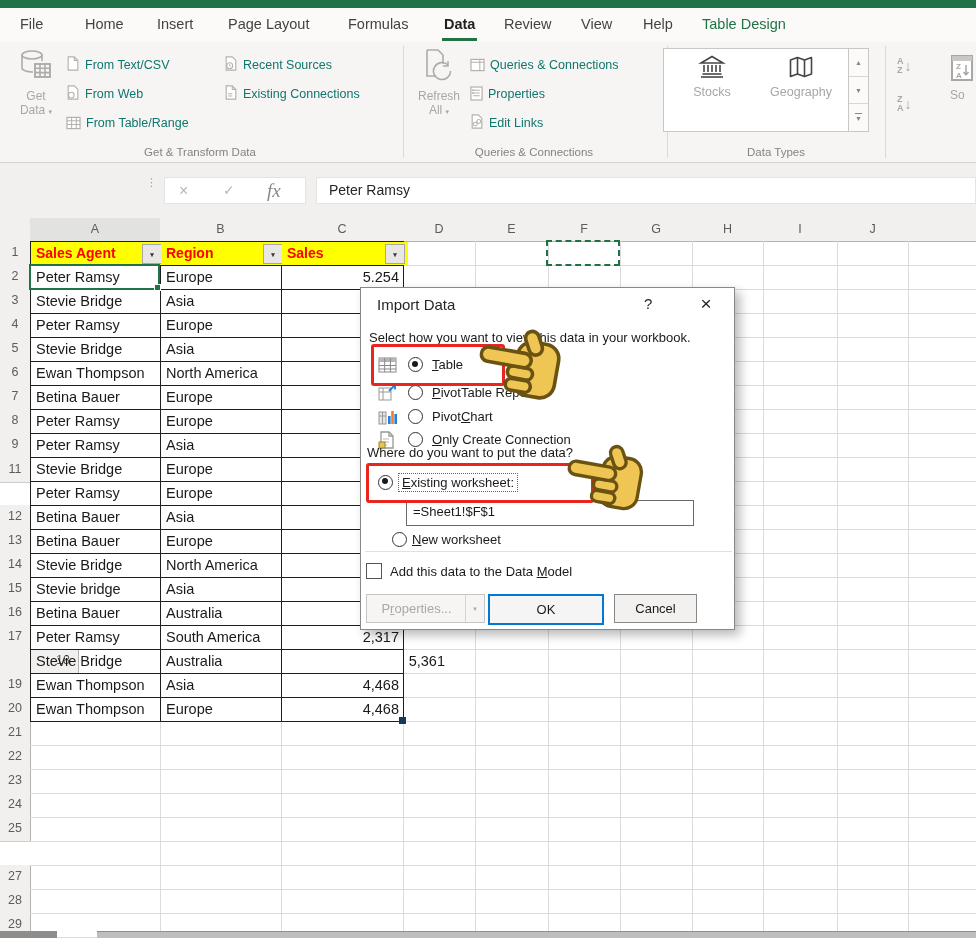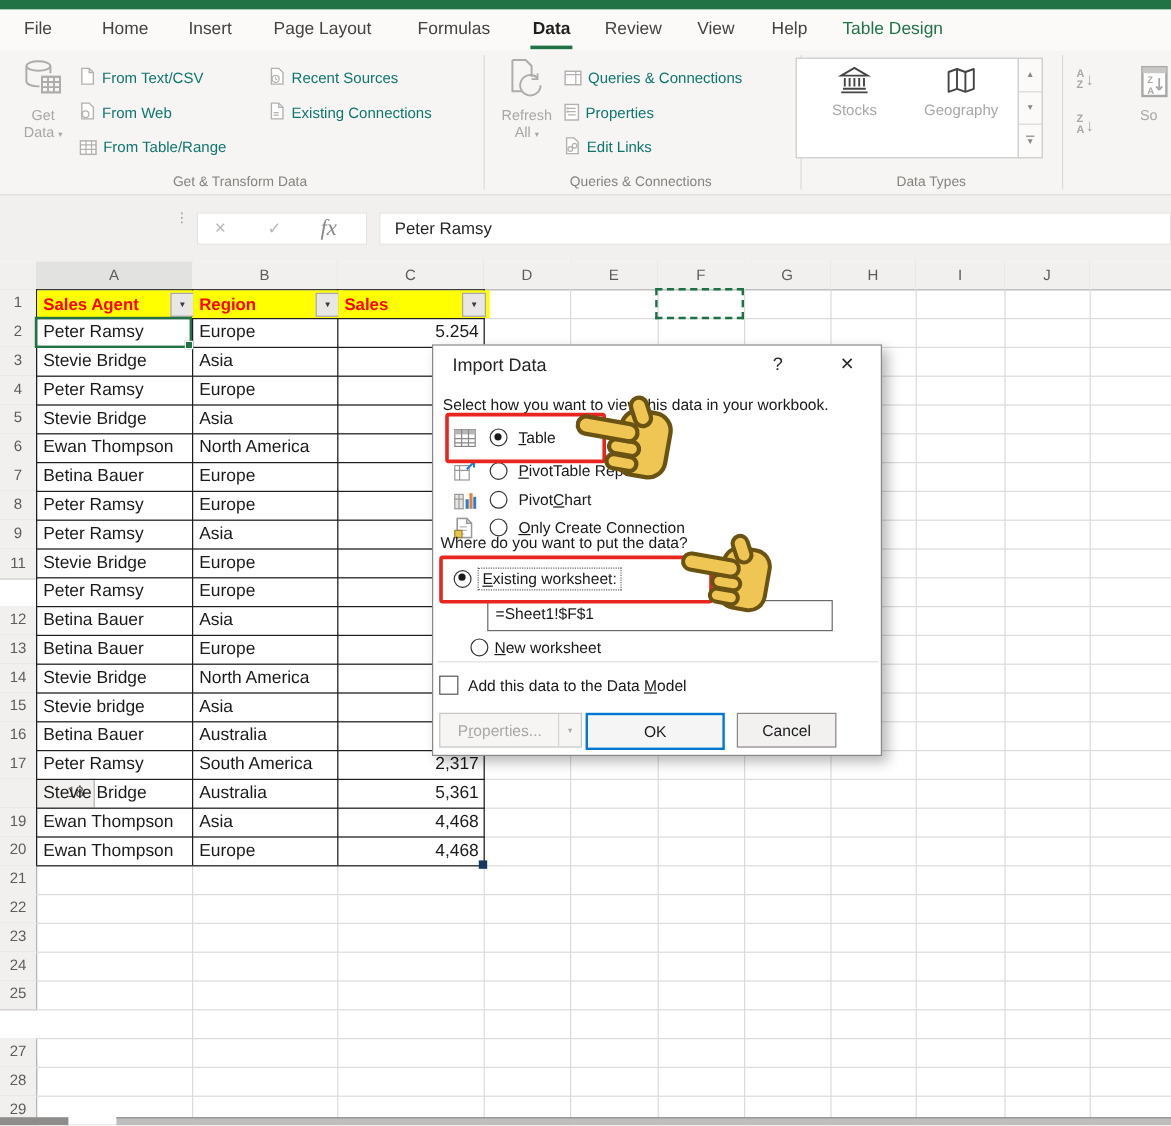--- a/index.html
+++ b/index.html
@@ -423,21 +423,21 @@
       <div class="cell" style="left: 162px; top: 553px; width: 117px; padding-left: 4px;">North America</div>
       <div class="cell" style="left: 32px; top: 577px; width: 126px; padding-left: 4px;">Stevie bridge</div>
       <div class="cell" style="left: 162px; top: 577px; width: 117px; padding-left: 4px;">Asia</div>
       <div class="cell" style="left: 32px; top: 601px; width: 126px; padding-left: 4px;">Betina Bauer</div>
       <div class="cell" style="left: 162px; top: 601px; width: 117px; padding-left: 4px;">Australia</div>
       <div class="cell" style="left: 32px; top: 625px; width: 126px; padding-left: 4px;">Peter Ramsy</div>
       <div class="cell" style="left: 162px; top: 625px; width: 117px; padding-left: 4px;">South America</div>
       <div class="cell num" style="left: 283px; top: 625px; width: 116px; padding-right: 3px;">2,317</div>
       <div class="cell" style="left: 32px; top: 649px; width: 126px; padding-left: 4px;">Stevie Bridge</div>
       <div class="cell" style="left: 162px; top: 649px; width: 117px; padding-left: 4px;">Australia</div>
-      <div class="cell num" style="left: 283px; top: 649px; width: 116px; padding-right: 3px;">5,361</div>
+      <div class="cell num" style="left: 283px; top: 649px; width: 116px; padding-right: 3px; padding-left: 46px;">5,361</div>
       <div class="cell" style="left: 32px; top: 673px; width: 126px; padding-left: 4px;">Ewan Thompson</div>
       <div class="cell" style="left: 162px; top: 673px; width: 117px; padding-left: 4px;">Asia</div>
       <div class="cell num" style="left: 283px; top: 673px; width: 116px; padding-right: 3px;">4,468</div>
       <div class="cell" style="left: 32px; top: 697px; width: 126px; padding-left: 4px;">Ewan Thompson</div>
       <div class="cell" style="left: 162px; top: 697px; width: 117px; padding-left: 4px;">Europe</div>
       <div class="cell num" style="left: 283px; top: 697px; width: 116px; padding-right: 3px;">4,468</div>
     </div>
 
   <div class="abs f1-ants"></div>
   <div class="abs a2-sel">

